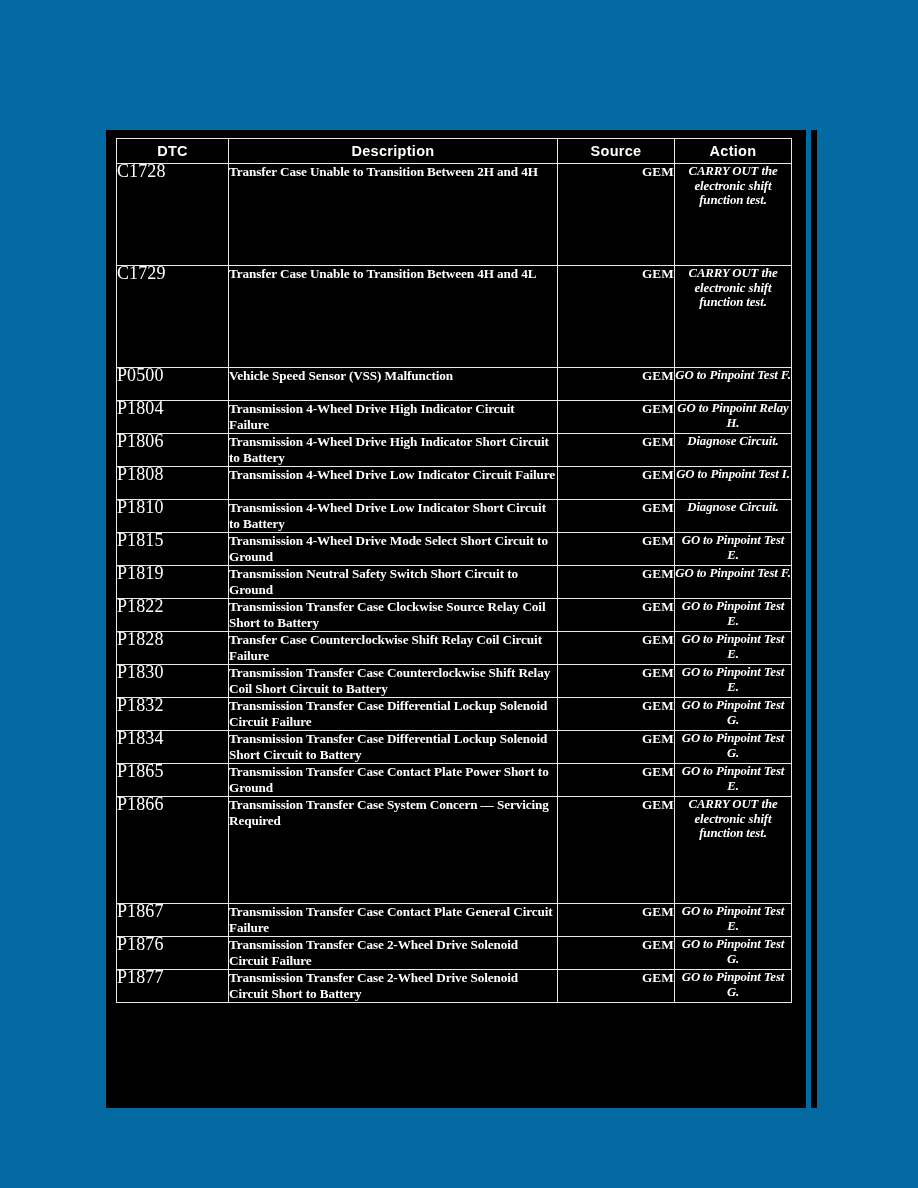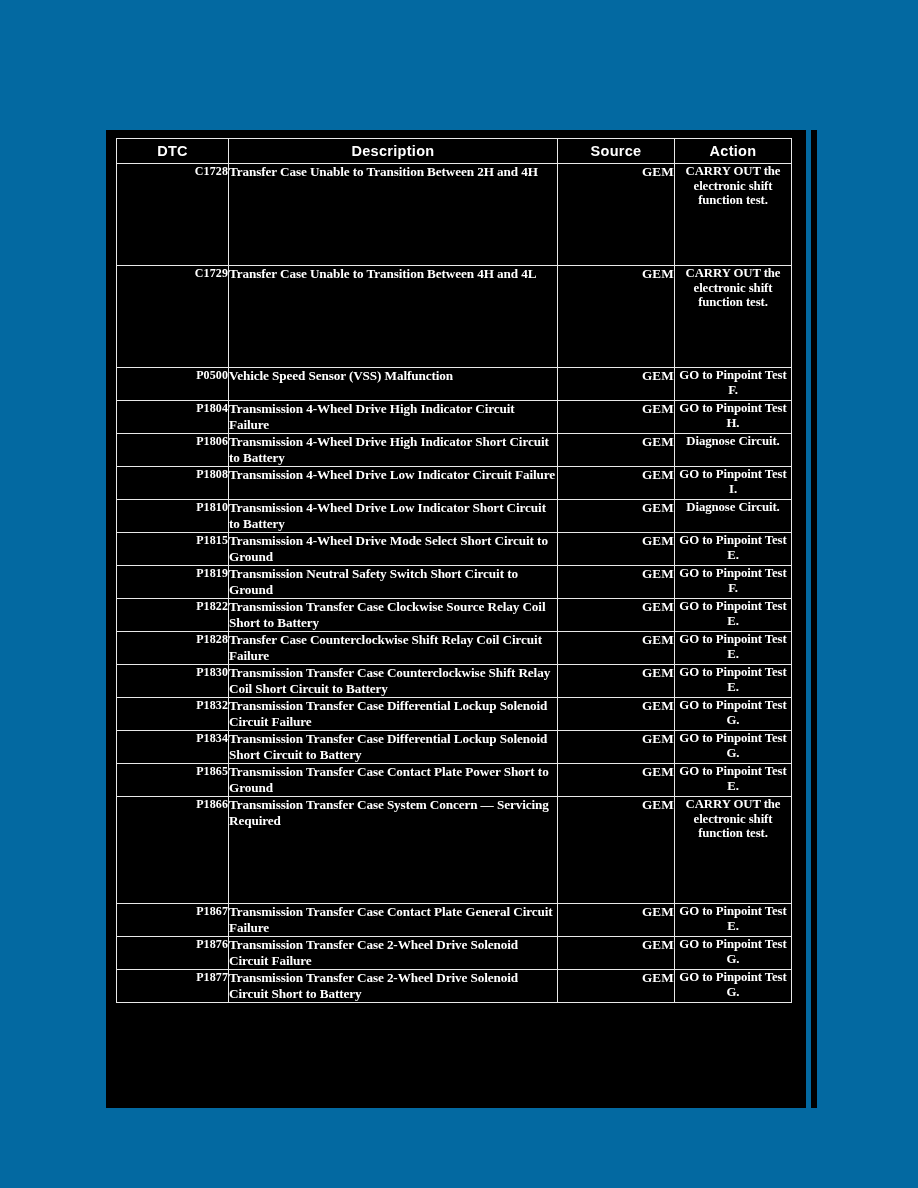--- a/index.html
+++ b/index.html
@@ -81,23 +81,23 @@
     font-family: "Liberation Sans", sans-serif;
     font-weight: bold;
     font-size: 14.5px;
     letter-spacing: 0.3px;
     line-height: 24px;
     padding: 0 2px;
   }
 
   
   td.dtc {
-    text-align: right;
-    font-size: 12px;
-    font-weight: bold;
+    text-align: left;
+    font-size: 18px;
+    font-weight: normal;
     line-height: 15px;
     padding-top: 4px;
     letter-spacing: 0.1px;
   }
   td.desc {
     text-align: left;
     font-size: 13.2px;
     font-weight: bold;
     line-height: 15.5px;
     padding: 4px 3px 2px 5px;
@@ -112,20 +112,21 @@
     padding-top: 4px;
     letter-spacing: 0.2px;
   }
   td.act {
     text-align: center;
     font-size: 12.8px;
     font-weight: bold;
     line-height: 14.6px;
     padding: 4px 2px 2px 2px;
     letter-spacing: -0.1px;
+    font-style: italic;
   }
 
   
   tr.tall td { height: 101px; }
   tr.norm td { height: 32px; }
   tr.xtall td { height: 106px; }
 </style>
 </head>
 <body>
 
@@ -166,21 +167,21 @@
           <tr class="norm">
             <td class="dtc">P0500</td>
             <td class="desc">Vehicle Speed Sensor (VSS) Malfunction</td>
             <td class="src">GEM</td>
             <td class="act">GO to Pinpoint Test F.</td>
           </tr>
           <tr class="norm">
             <td class="dtc">P1804</td>
             <td class="desc">Transmission 4-Wheel Drive High Indicator Circuit Failure</td>
             <td class="src">GEM</td>
-            <td class="act">GO to Pinpoint Test H.</td>
+            <td class="act">GO to Pinpoint Relay H.</td>
           </tr>
           <tr class="norm">
             <td class="dtc">P1806</td>
             <td class="desc">Transmission 4-Wheel Drive High Indicator Short Circuit to Battery</td>
             <td class="src">GEM</td>
             <td class="act">Diagnose Circuit.</td>
           </tr>
           <tr class="norm">
             <td class="dtc">P1808</td>
             <td class="desc">Transmission 4-Wheel Drive Low Indicator Circuit Failure</td>

